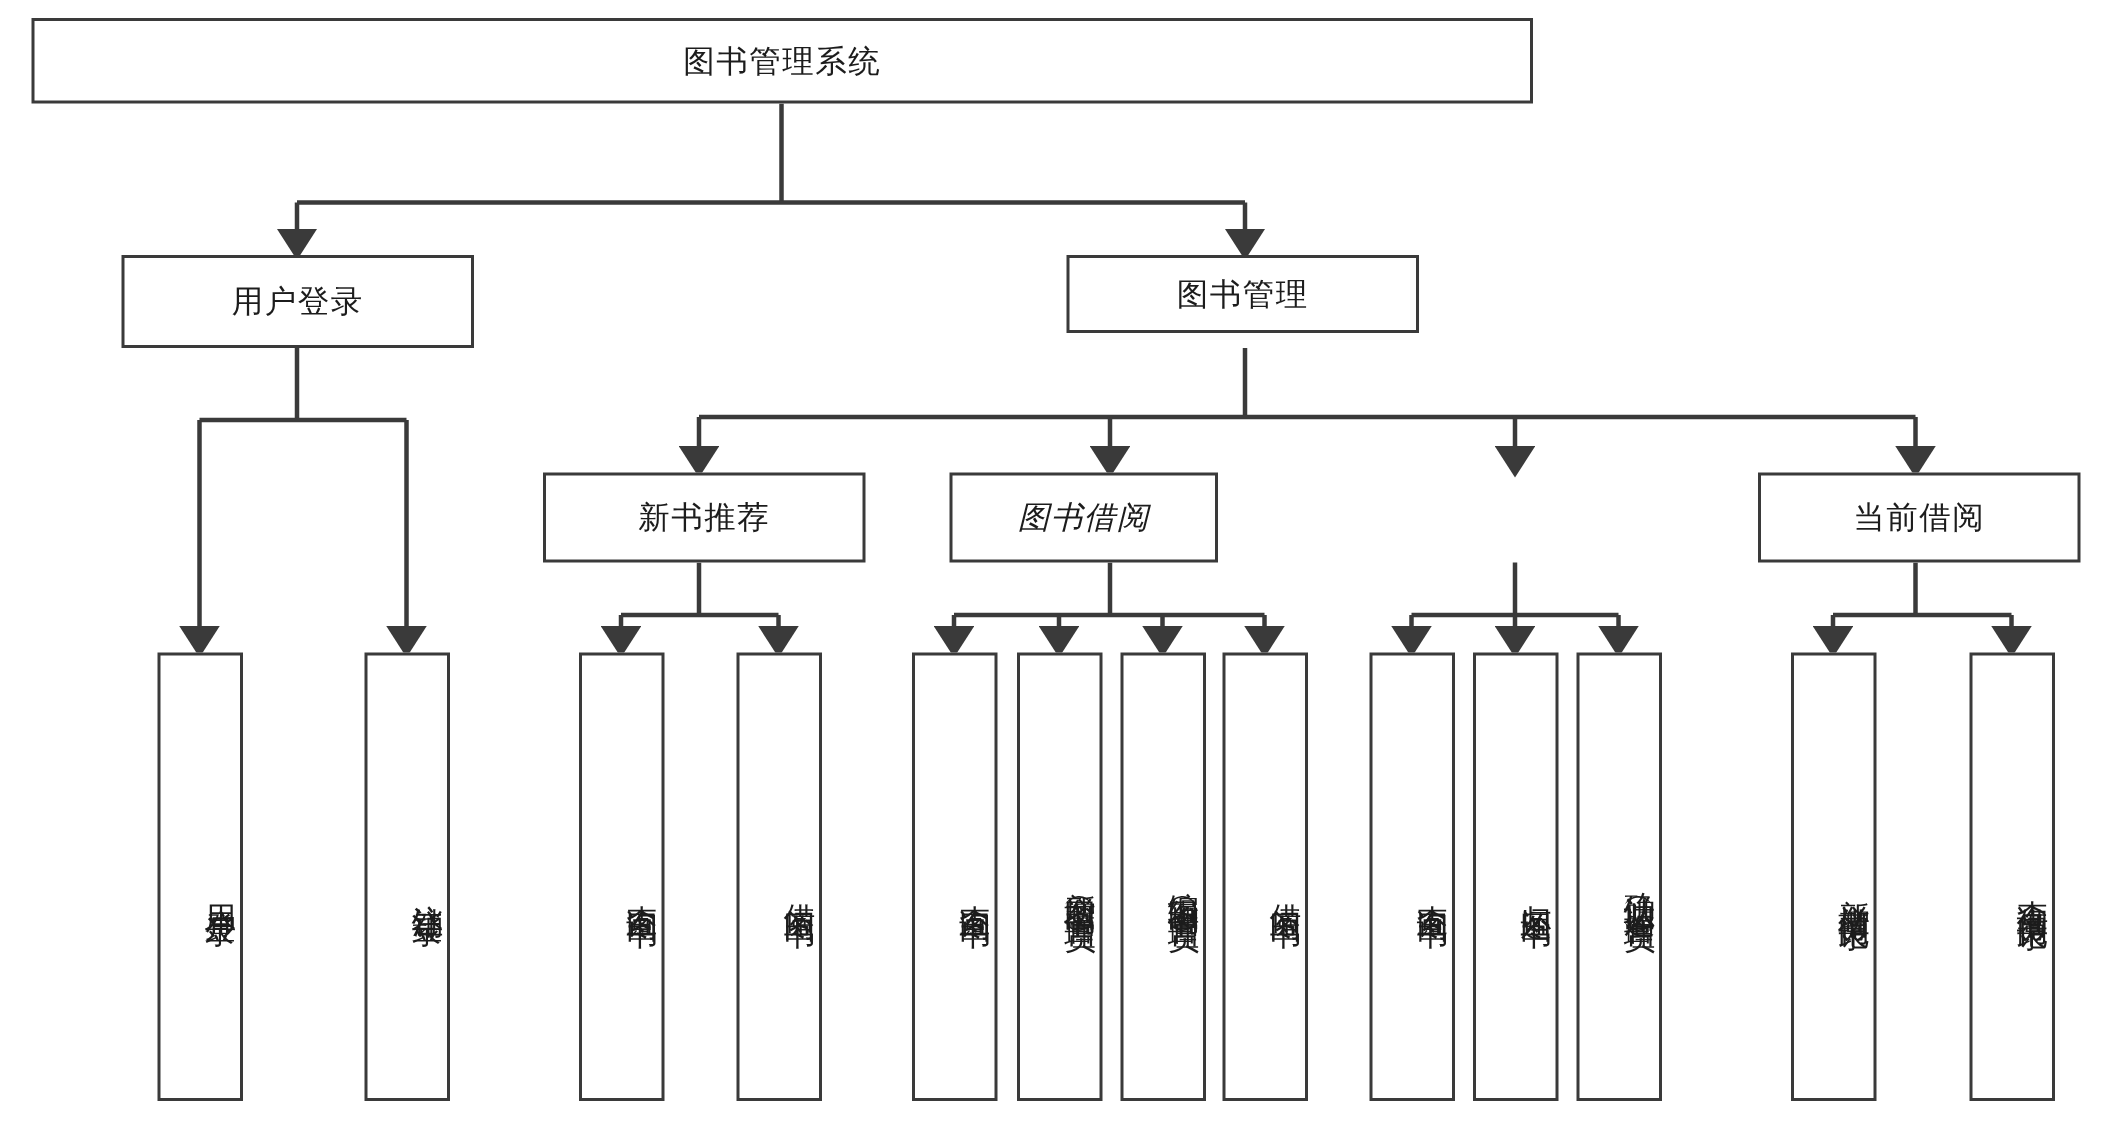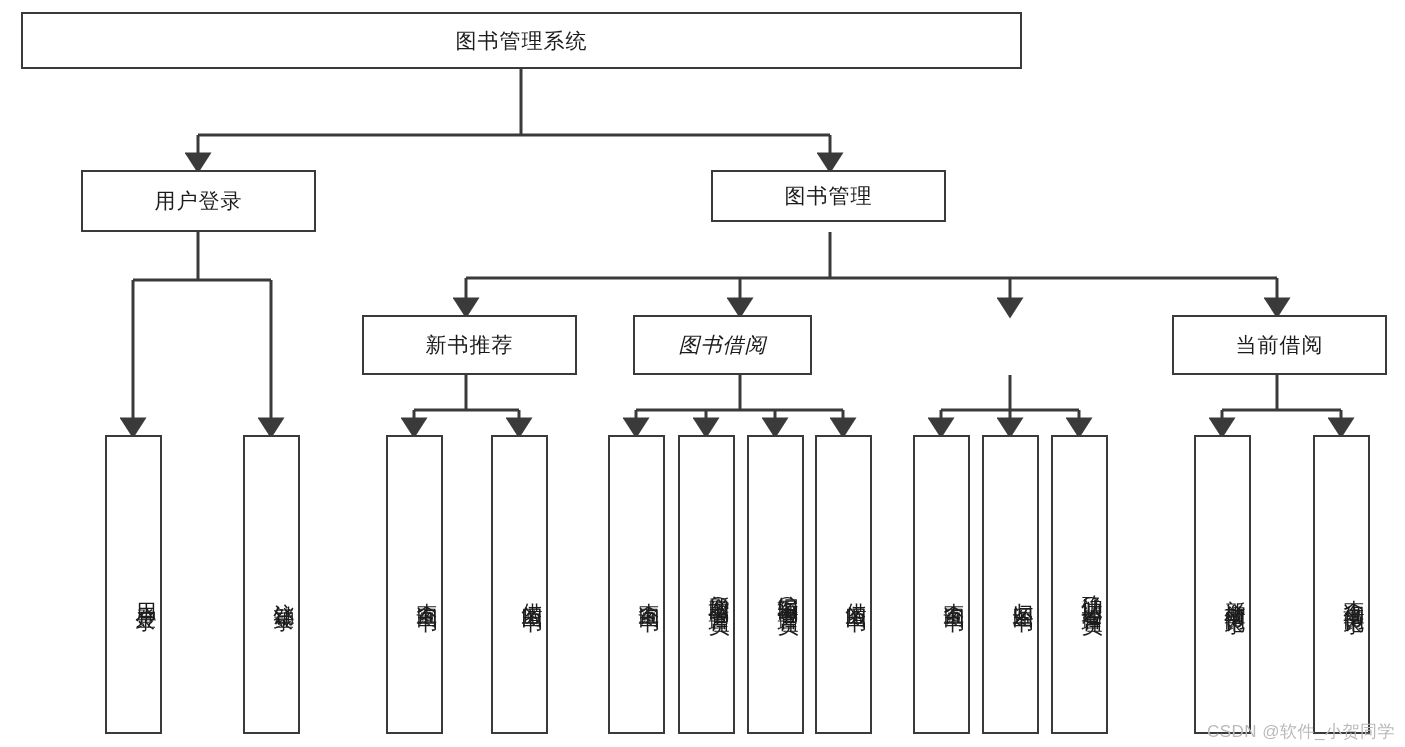--- a/index.html
+++ b/index.html
@@ -127,14 +127,13 @@
     <span>确认归还（管理员）</span>
   </div>
 
   <div class="node leaf" style="left:1194px;top:435px;width:57px;height:299px;">
     <span>新增借阅记录</span>
   </div>
   <div class="node leaf" style="left:1313px;top:435px;width:57px;height:299px;">
     <span>查询借阅记录</span>
   </div>
 
-  <div class="wm">CSDN @软件_小贺同学</div>
 </div>
 
 </body></html>

